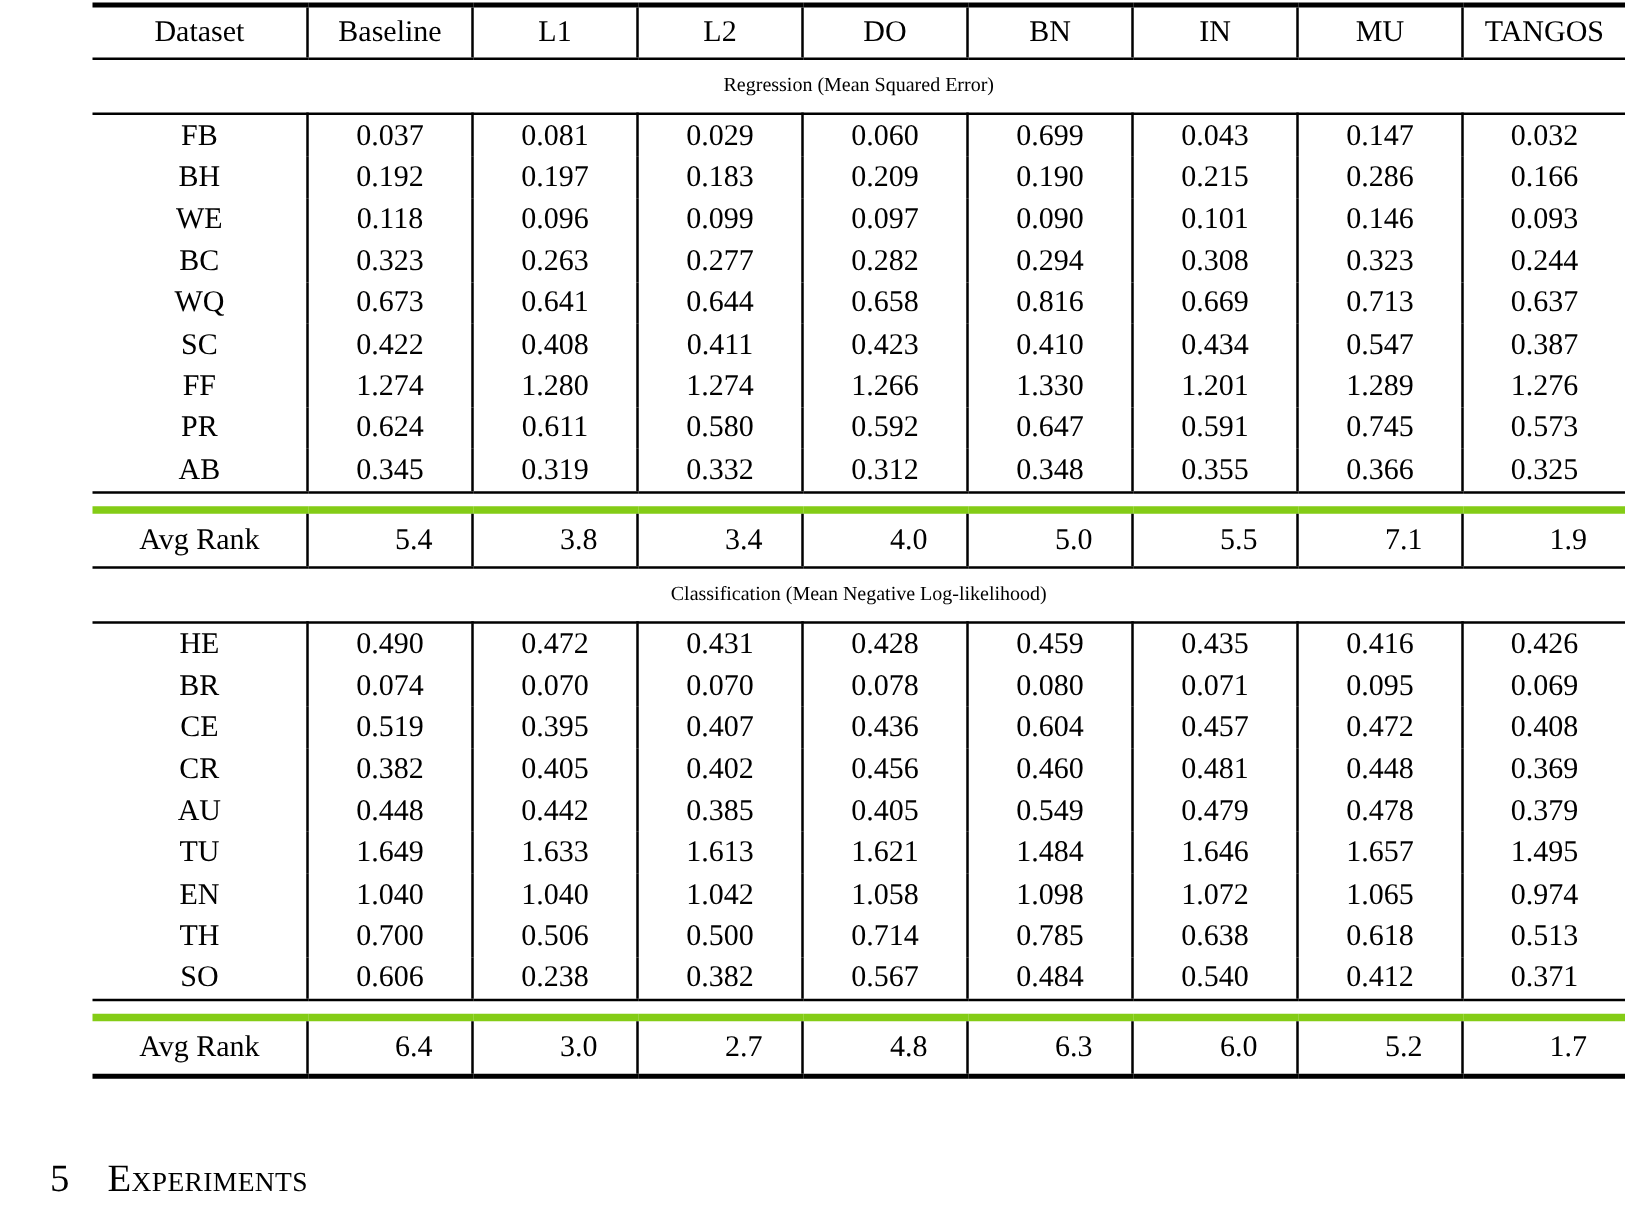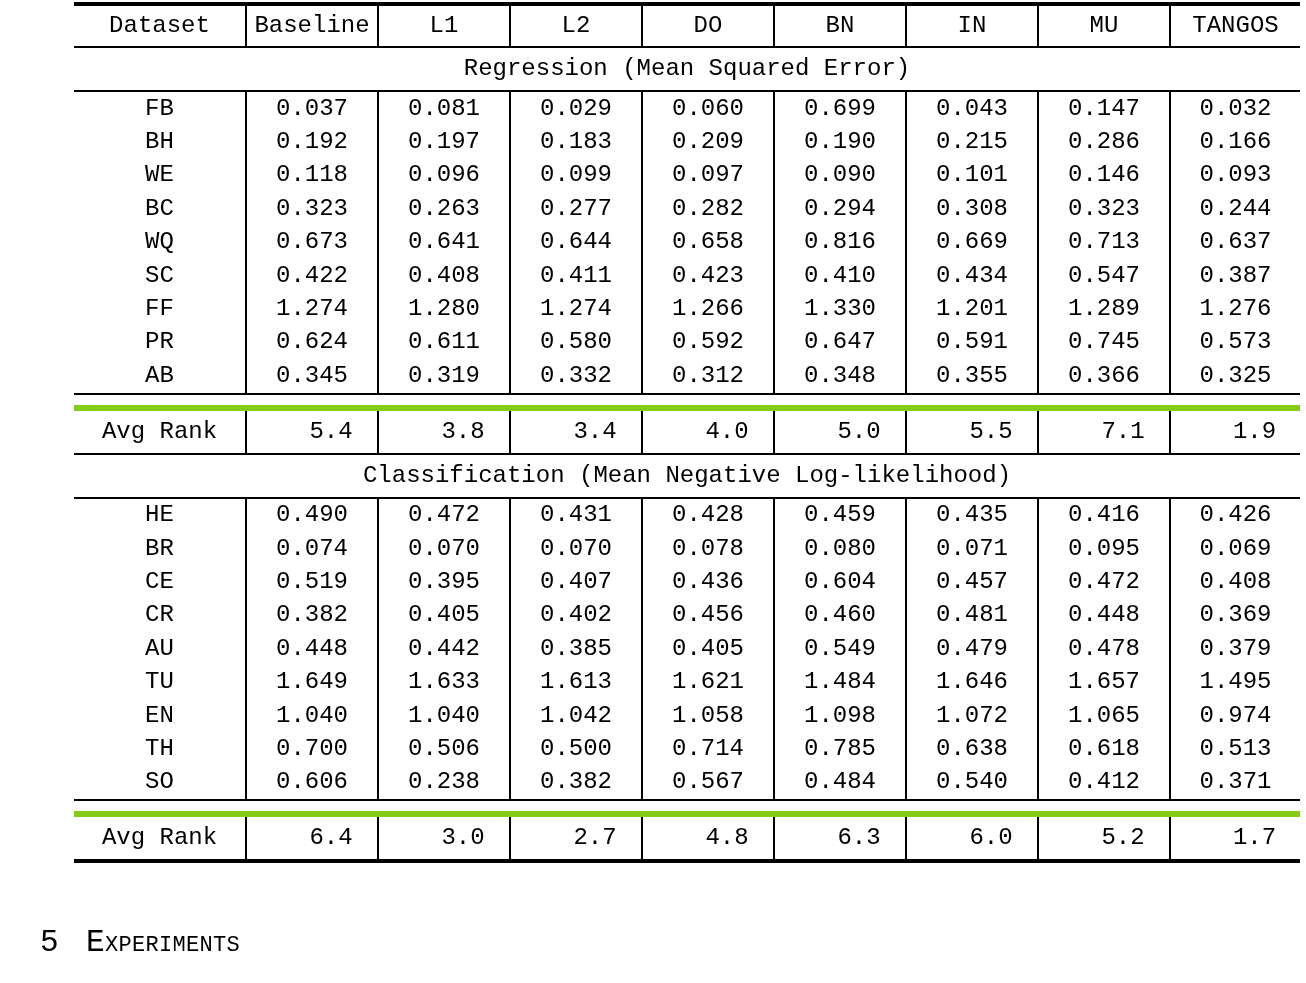--- a/index.html
+++ b/index.html
@@ -12,21 +12,20 @@
     height: 983px;
     font-family: "Liberation Serif", "DejaVu Serif", serif;
     color: #000000;
     overflow: hidden;
   }
 
   .page {
     position: relative;
     width: 1306px;
     height: 983px;
-    font-family: Liberation Mono, monospace;
   }
 
   
   .table-wrap {
     position: absolute;
     left: 74px;
     top: 2px;
     width: 1226px;
   }
 
@@ -58,21 +57,21 @@
 
   .hdr td {
     height: 40px;
     border-bottom: 2px solid #000;
   }
   .hdr td + td { border-left: 2px solid #000; }
 
   .section-band td {
     background: #efefef;
     height: 42px;
-    font-size: 24px;
+    font-size: 16px;
     border-bottom: 2px solid #000;
     border-top: 0;
   }
 
   .body-row td {
     height: 33.4px;
     border: 0;
   }
   .body-row td + td { border-left: 2px solid #000; }
 

